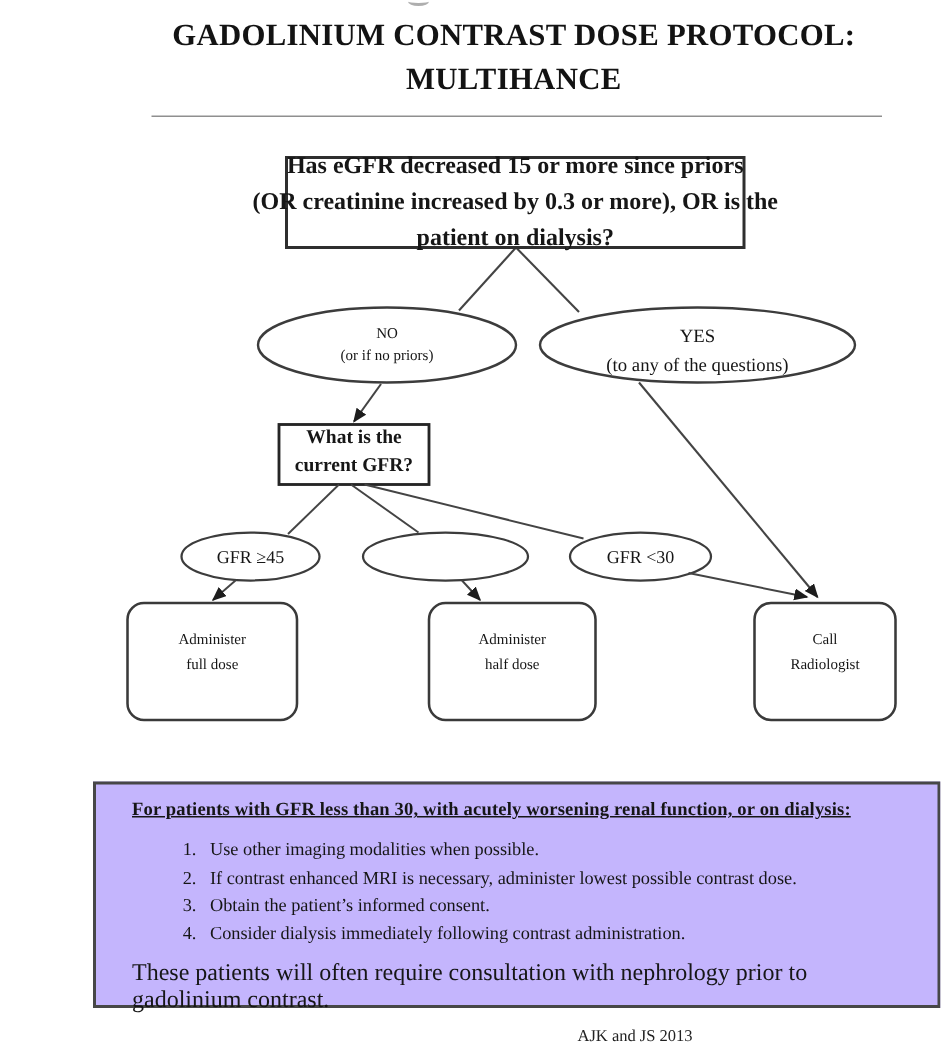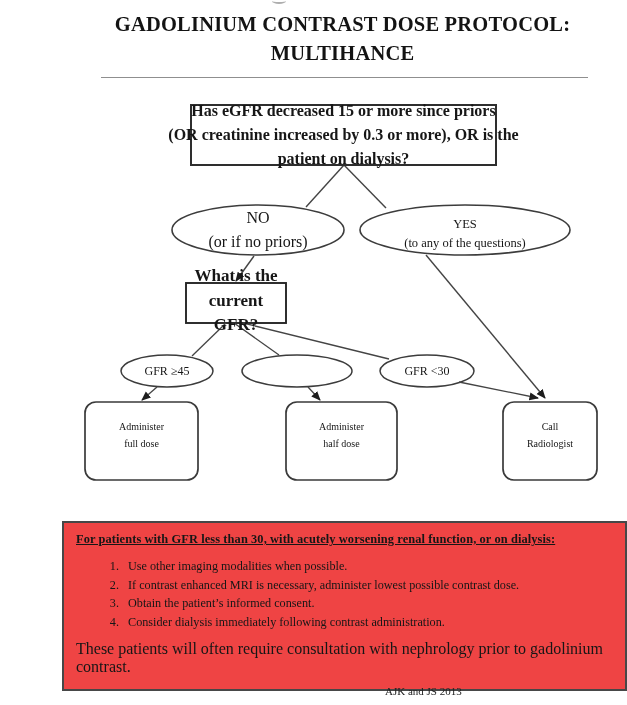--- a/index.html
+++ b/index.html
@@ -18,35 +18,35 @@
   .title-divider { position: absolute; left: 72px; top: 77px; width: 487px; border-top: 1.6px solid #8f8f8f; }
   .top-artifact { position: absolute; left: 243px; top: -2px; width: 14px; height: 6px;
                   border-bottom: 2px solid #9a9a9a; border-radius: 0 0 50% 50%; opacity: .8; }
 
   
   svg.flow { position: absolute; left: 0; top: 0; width: 627px; height: 705px; }
 
   
   .overlay { position: absolute; display: flex; flex-direction: column; align-items: center; justify-content: center; text-align: center; }
   .q-box-text { left: 162px; top: 105px; width: 305px; height: 60px; font-weight: bold; font-size: 16px; line-height: 1.52; white-space: nowrap; }
-  .no-oval-text  { left: 143px; top: 206px; width: 172px; height: 48px; font-size: 16px; line-height: 1.5; }
+  .no-oval-text  { left: 143px; top: 206px; width: 172px; height: 48px; font-size: 10px; line-height: 1.5; }
   .yes-oval-text { left: 331px; top: 206px; width: 210px; height: 56px; font-size: 12.5px; line-height: 1.5; }
-  .gfr-box-text { left: 157px; top: 283px; width: 100px; height: 36px; font-weight: bold; font-size: 17px; line-height: 1.45; }
+  .gfr-box-text { left: 157px; top: 283px; width: 100px; height: 36px; font-weight: bold; font-size: 13px; line-height: 1.45; }
   .oval-sm-text { font-size: 12px; height: 32px; top: 355px; }
   .oval-ge45 { left: 92px;  width: 92px; }
   .oval-3044 { left: 213px; width: 110px; }
   .oval-lt30 { left: 351px; width: 94px; }
   .result-box-text { top: 396px; height: 78px; font-size: 10px; line-height: 1.75; }
   .box-full { left: 56px;  width: 113px; }
   .box-half { left: 257px; width: 111px; }
   .box-call { left: 474px; width: 94px; }
 
   
-  .notes-box { position: absolute; left: 33px; top: 521px; width: 565px; height: 170px;
-               border: 2px solid #474747; background: #ef4444; padding: 9px 12px 0 12px; }
+  .notes-box { position: absolute; left: 33px; top: 521px; width: 565px; height: 151px;
+               border: 2px solid #474747; background: #c4b5fd; padding: 9px 12px 0 24px; }
   .notes-heading { font-weight: bold; font-size: 12.4px; text-decoration: underline; letter-spacing: 0.1px; }
   .notes-list { margin: 12px 0 0 0; padding-left: 46px; font-size: 12.2px; }
   .notes-list li { margin-bottom: 3.5px; padding-left: 6px; }
   .notes-footnote { margin-top: 10px; font-size: 16px; }
 
   .footer-credit { position: absolute; left: 356px; top: 685px; font-size: 11px; color: #222; }
 </style>
 </head>
 <body>
 

